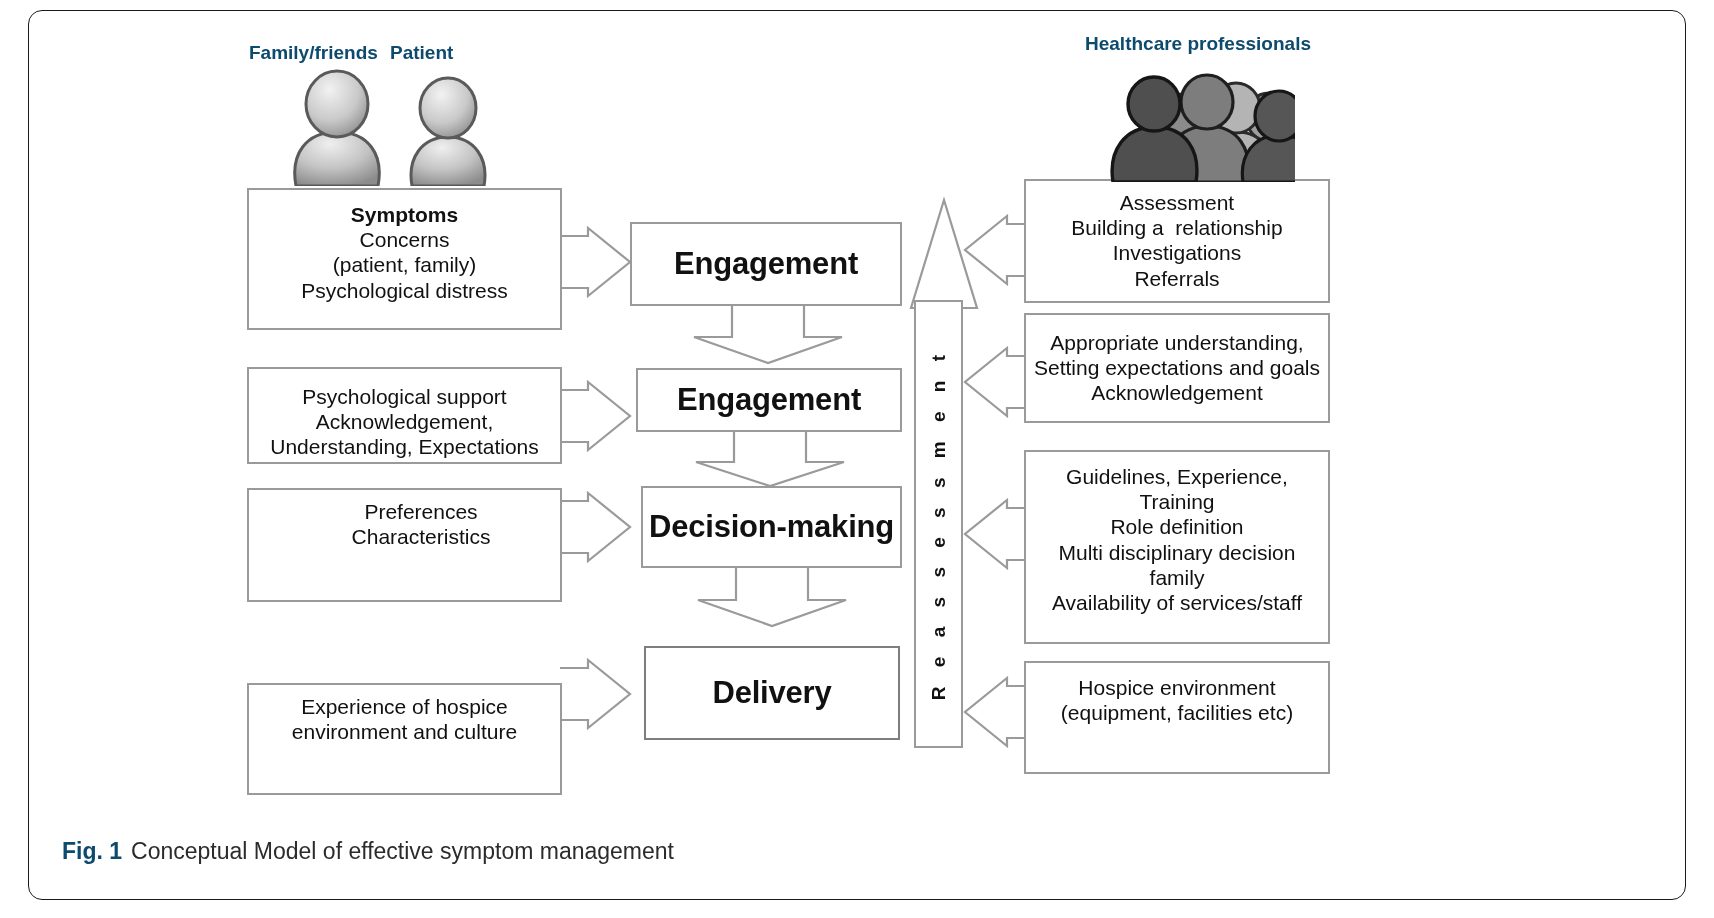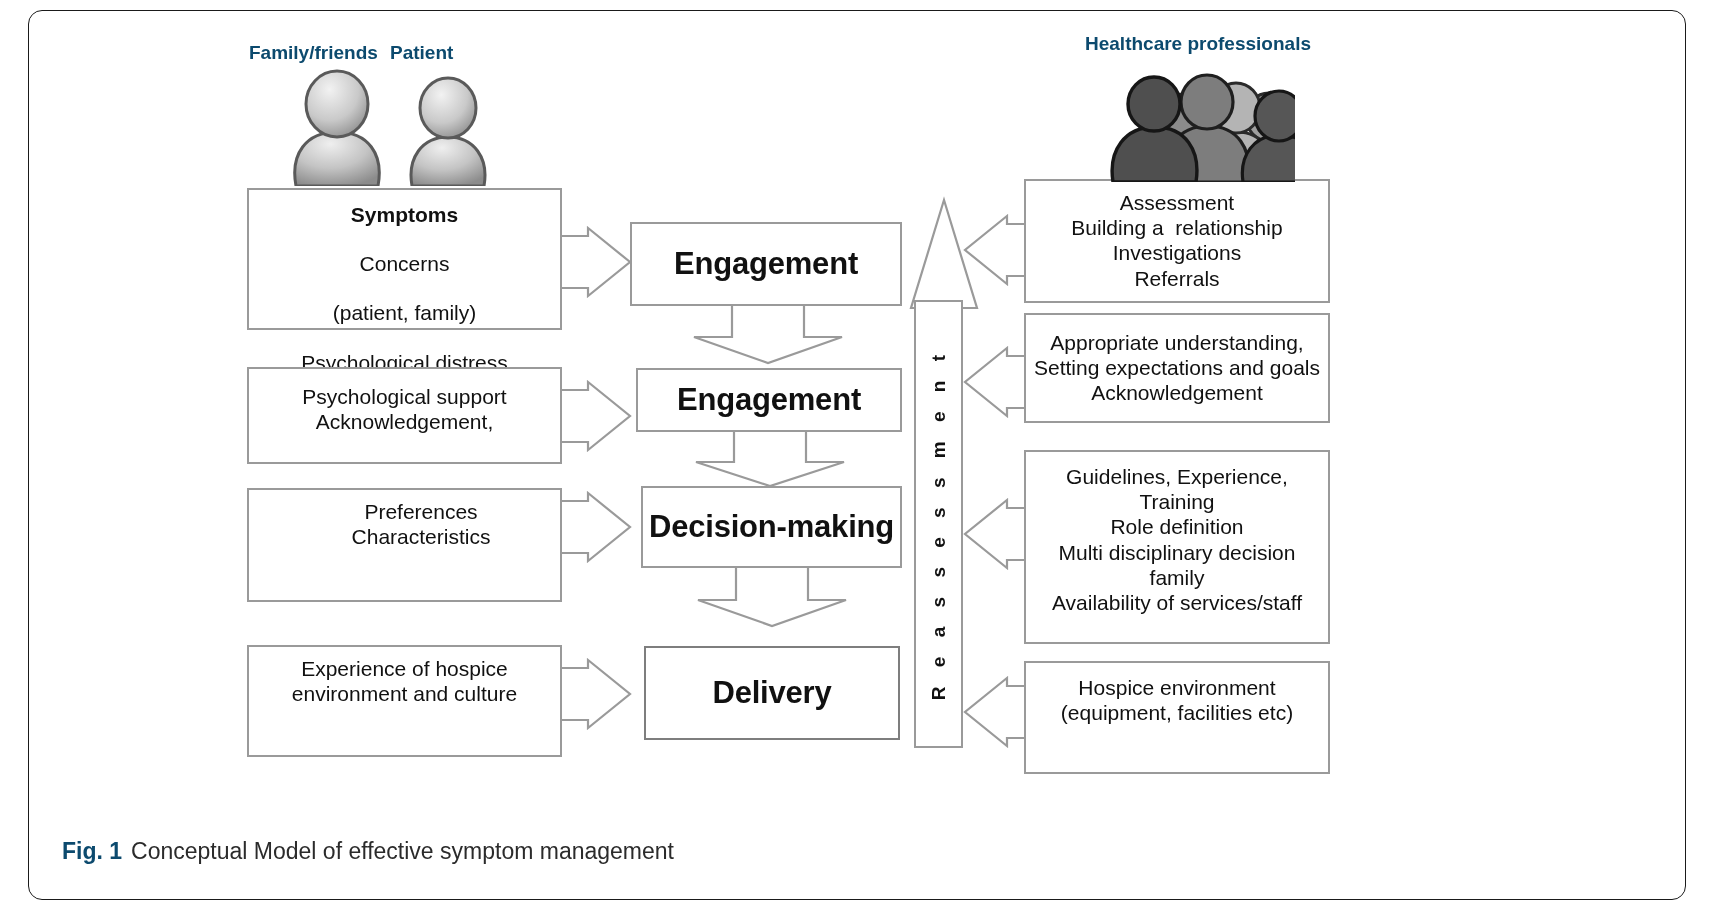--- a/index.html
+++ b/index.html
@@ -157,38 +157,39 @@
     <path d="M62,122 C57,88 74,66 103,66 C132,66 148,88 143,122 Z" fill="#7d7d7d" stroke="#1f1f1f" stroke-width="3.2"></path>
     <ellipse cx="102" cy="42" rx="26" ry="27" fill="#7d7d7d" stroke="#1f1f1f" stroke-width="3.2"></ellipse>
 
     <path d="M8,122 C3,90 20,67 50,67 C80,67 96,90 91,122 Z" fill="#4f4f4f" stroke="#161616" stroke-width="3.4"></path>
     <ellipse cx="49" cy="44" rx="26" ry="27" fill="#4f4f4f" stroke="#161616" stroke-width="3.4"></ellipse>
 
     <path d="M138,122 C134,95 149,75 175,75 C201,75 214,95 210,122 Z" fill="#565656" stroke="#161616" stroke-width="3.2"></path>
     <ellipse cx="174" cy="56" rx="24" ry="25" fill="#565656" stroke="#161616" stroke-width="3.2"></ellipse>
   </svg>
 
-  <div class="box" style="left:247px;top:188px;width:315px;height:142px;padding-top:12px;gap:24px;">
+  <div class="box" style="left:247px;top:188px;width:315px;height:142px;padding-top:12px;">
     <span class="ln b">Symptoms</span>
     <span class="ln">Concerns</span>
     <span class="ln">(patient, family)</span>
     <span class="ln">Psychological distress</span>
   </div>
 
   <div class="box" style="left:247px;top:367px;width:315px;height:97px;padding-top:15px;">
     <span class="ln">Psychological support</span>
     <span class="ln">Acknowledgement,</span>
+    <span class="ln">Understanding, Expectations</span>
   </div>
 
   <div class="box" style="left:247px;top:488px;width:315px;height:114px;padding-top:9px;padding-left:33px;">
     <span class="ln">Preferences</span>
     <span class="ln">Characteristics</span>
   </div>
 
-  <div class="box" style="left:247px;top:645px;width:315px;height:112px;padding-top:9px;">
+  <div class="box" style="left:247px;top:683px;width:315px;height:112px;padding-top:9px;">
     <span class="ln">Experience of hospice</span>
     <span class="ln">environment and culture</span>
   </div>
 
   <svg class="arrowsvg" style="left:560px;top:228px;" width="72" height="68" viewBox="0 0 72 68">
     <path d="M0,8 L28,8 L28,0 L70,34 L28,68 L28,60 L0,60"></path>
   </svg>
   <svg class="arrowsvg" style="left:560px;top:382px;" width="72" height="68" viewBox="0 0 72 68">
     <path d="M0,8 L28,8 L28,0 L70,34 L28,68 L28,60 L0,60"></path>
   </svg>

